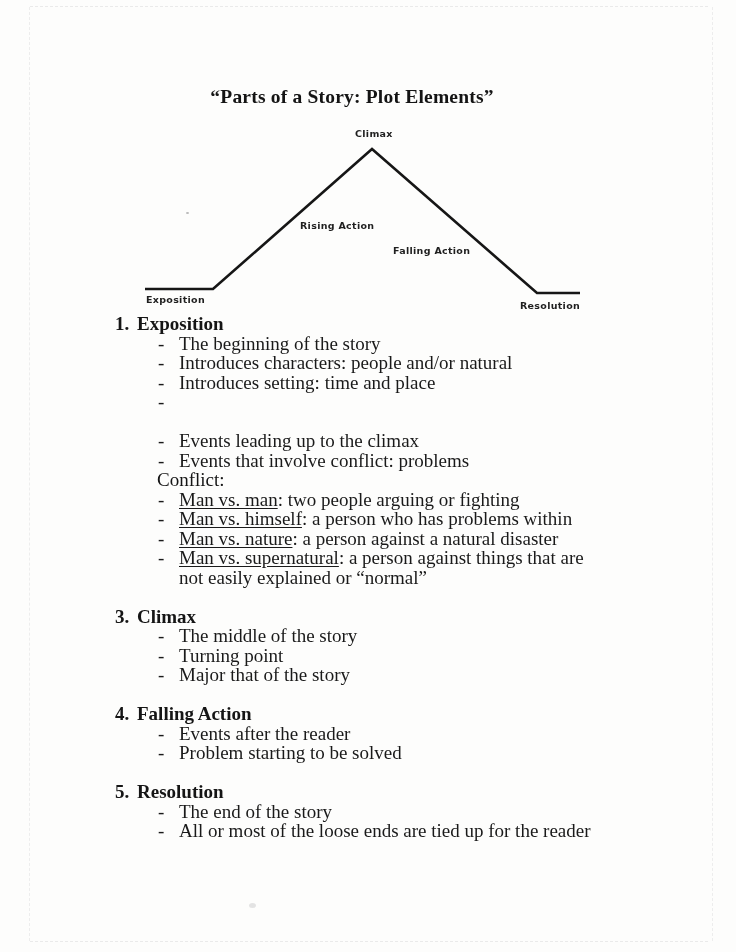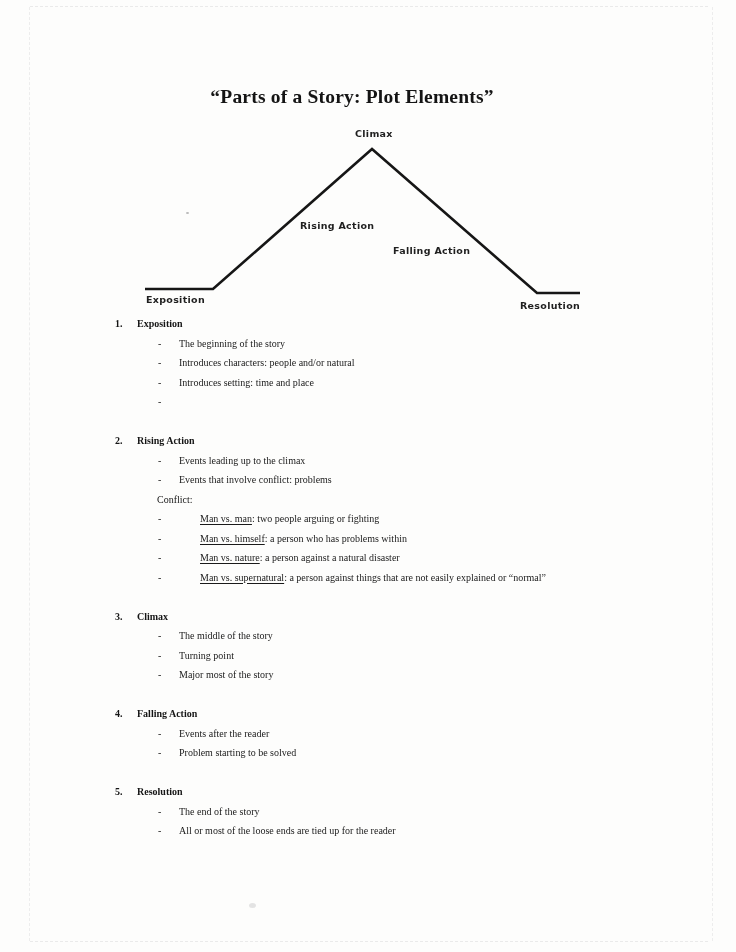--- a/index.html
+++ b/index.html
@@ -44,32 +44,32 @@
   }
   .lbl-climax     { top: 128px; left: 355px; }
   .lbl-rising     { top: 220px; left: 300px; }
   .lbl-falling    { top: 245px; left: 393px; }
   .lbl-exposition { top: 294px; left: 146px; }
   .lbl-resolution { top: 300px; left: 520px; }
 
   .sections {
     position: absolute;
     top: 314px; left: 0; right: 0;
-    font-size: 10px;
+    font-size: 19px;
     line-height: 19.5px;
   }
   .section { margin: 0; }
   .section + .section { margin-top: 19.5px; }
   .sec-head { margin-left: 115px; font-weight: bold; color: #151515; }
   .sec-head .num { display: inline-block; width: 22px; }
   .subhead { margin-left: 157px; font-weight: normal; color: #151515; }
   .item { margin-left: 158px; display: flex; align-items: flex-start; }
   .item .dash { display: inline-block; width: 21px; flex: 0 0 21px; }
   .item .itext { display: block; max-width: 433px; }
-  .item .lead { text-decoration: underline; text-underline-offset: 2px; margin-left: 21px; }
+  .item .lead { text-decoration: underline; text-underline-offset: 2px; }
 </style>
 </head>
 <body>
 
 <div class="scan-edge edge-top"></div>
 <div class="scan-edge edge-bottom"></div>
 <div class="scan-edge edge-left"></div>
 <div class="scan-edge edge-right"></div>
 <div class="scan-edge speck-1"></div>
 <div class="scan-edge speck-2"></div>
@@ -98,21 +98,20 @@
       </div>
       <div class="item">
         <span class="dash">-</span>
         <span class="itext">Introduces setting: time and place</span>
       </div>
       <div class="item">
         <span class="dash">-</span>
       </div>
     </div>
     <div class="section">
-      <div class="sec-head"><span class="num">2.</span><span class="sec-title">Rising Action</span></div>
       <div class="item">
         <span class="dash">-</span>
         <span class="itext">Events leading up to the climax</span>
       </div>
       <div class="item">
         <span class="dash">-</span>
         <span class="itext">Events that involve conflict: problems</span>
       </div>
       <div class="subhead">Conflict:</div>
       <div class="item">
@@ -137,21 +136,21 @@
       <div class="item">
         <span class="dash">-</span>
         <span class="itext">The middle of the story</span>
       </div>
       <div class="item">
         <span class="dash">-</span>
         <span class="itext">Turning point</span>
       </div>
       <div class="item">
         <span class="dash">-</span>
-        <span class="itext">Major most of the story</span>
+        <span class="itext">Major that of the story</span>
       </div>
     </div>
     <div class="section">
       <div class="sec-head"><span class="num">4.</span><span class="sec-title">Falling Action</span></div>
       <div class="item">
         <span class="dash">-</span>
         <span class="itext">Events after the reader</span>
       </div>
       <div class="item">
         <span class="dash">-</span>

